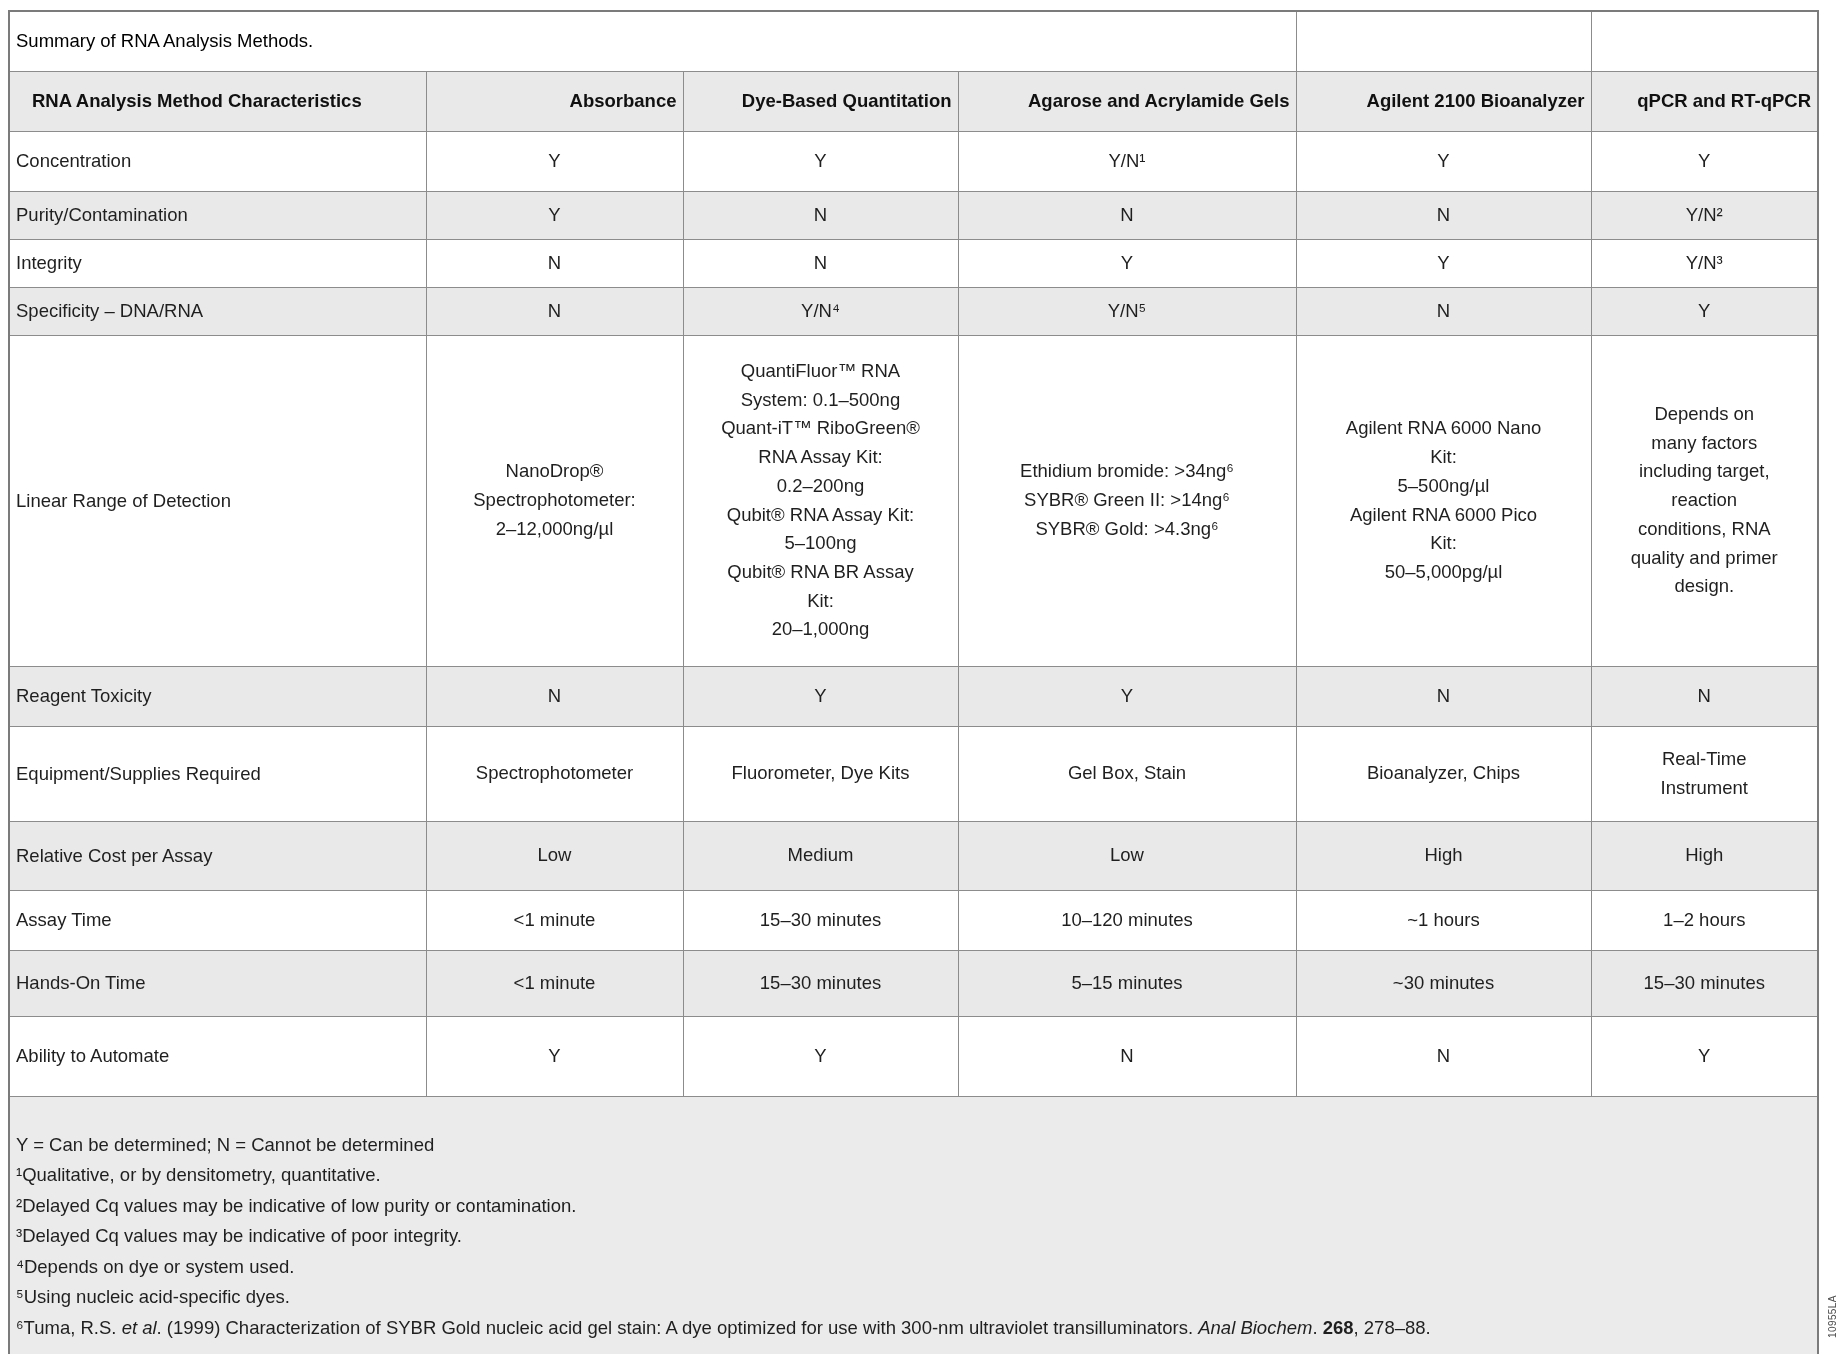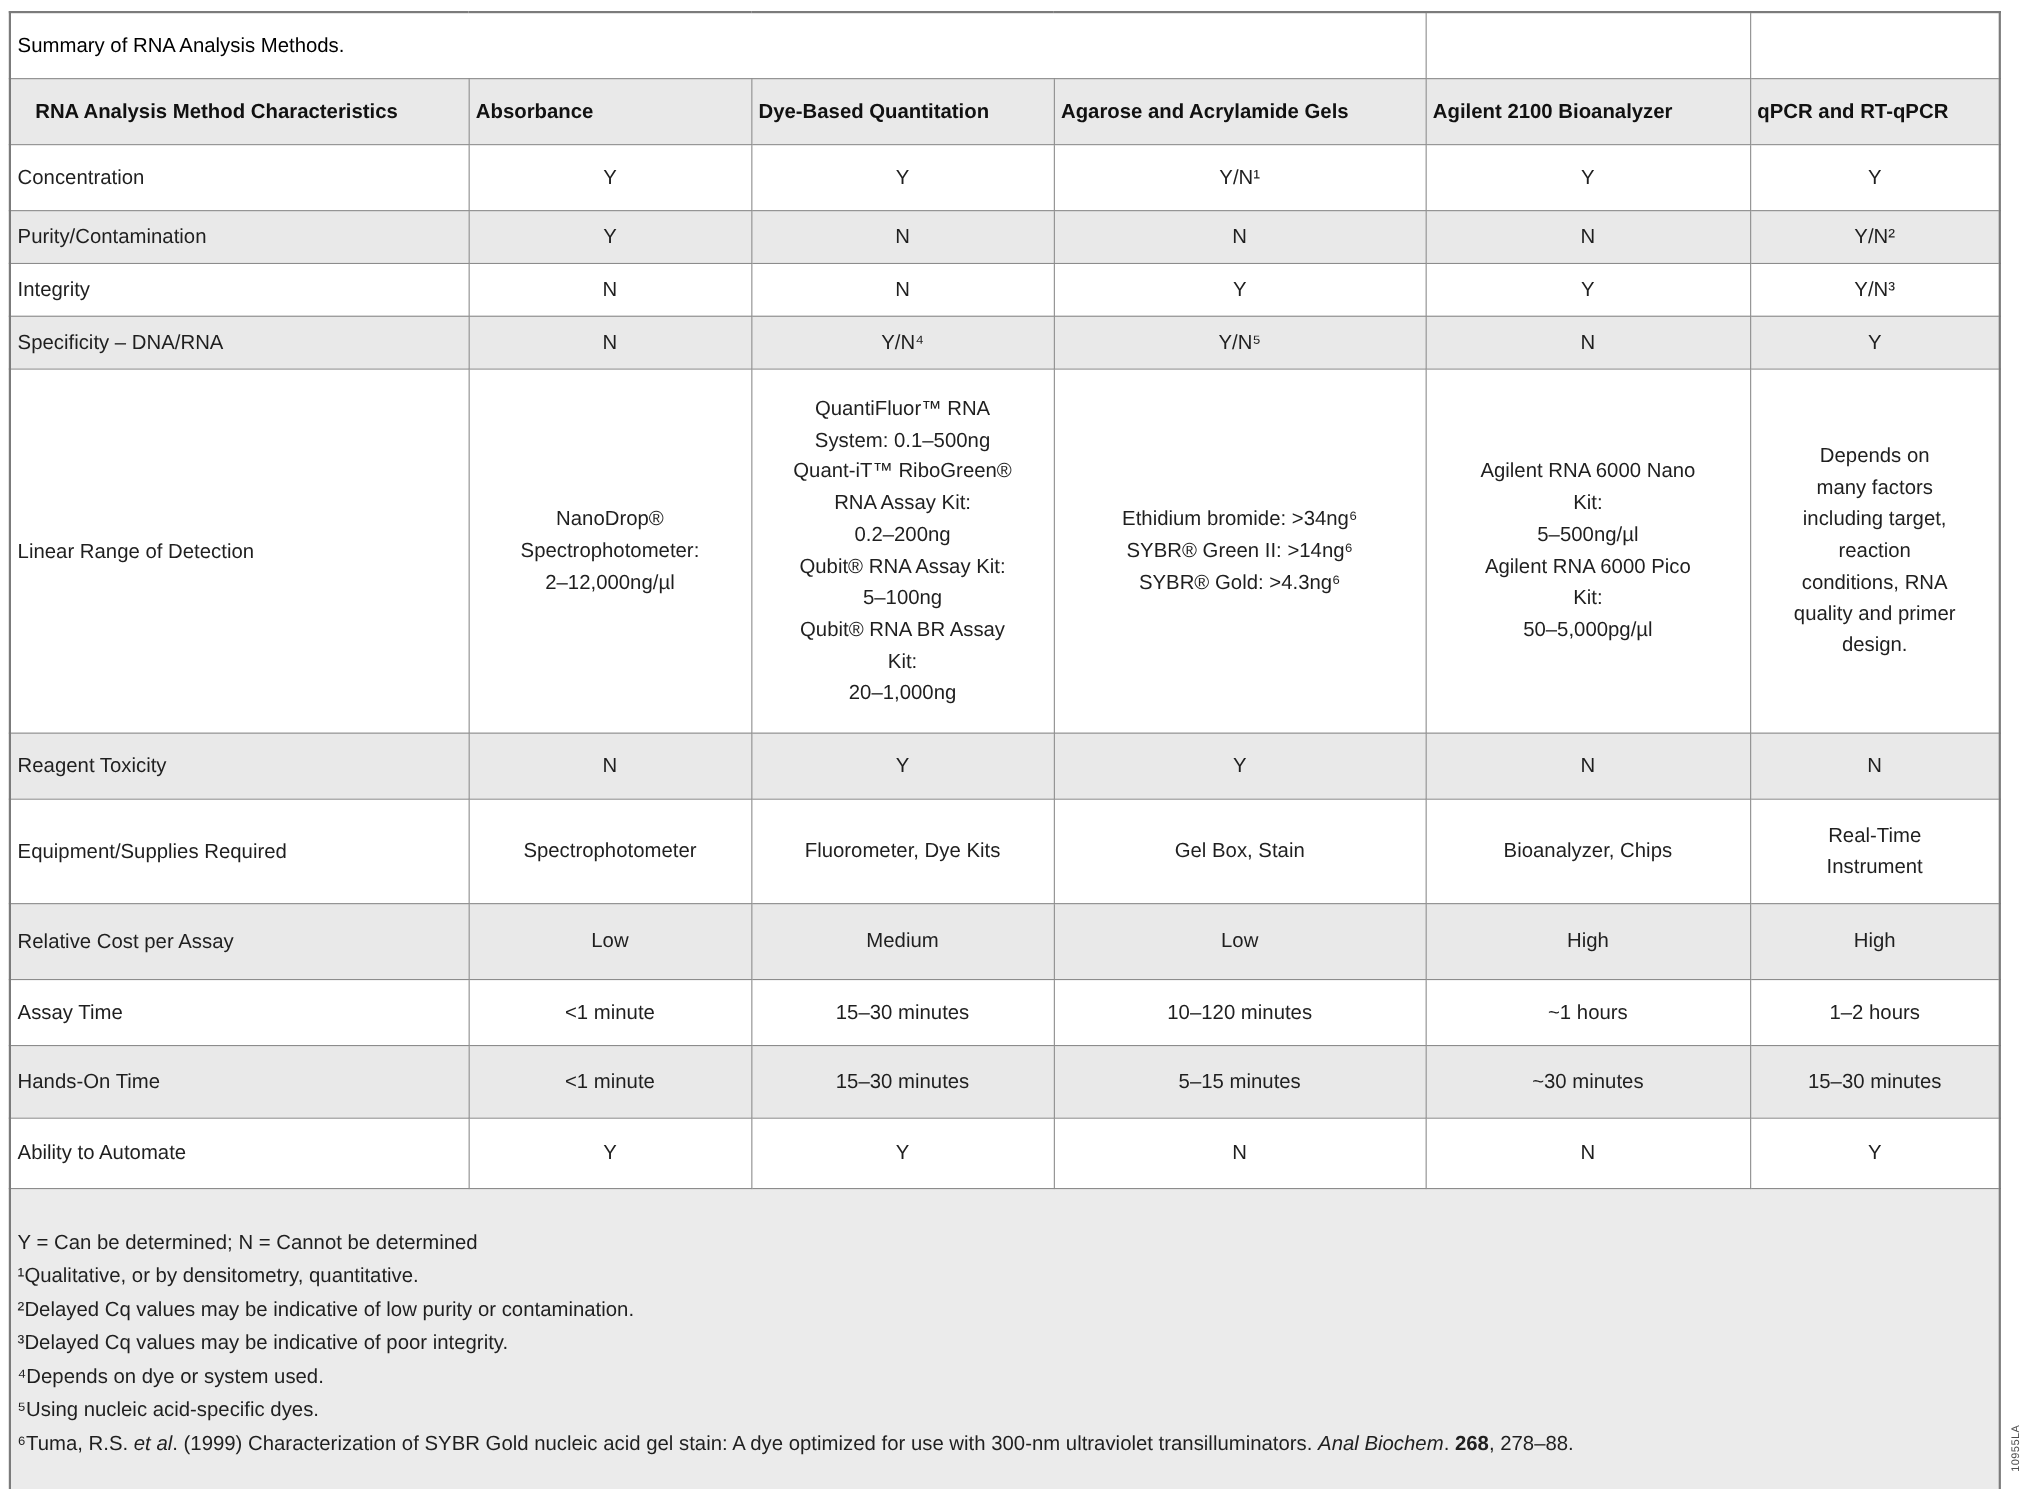--- a/index.html
+++ b/index.html
@@ -6,28 +6,28 @@
   .page{position:relative;width:1846px;height:1354px;background:#ffffff;overflow:hidden;
         font-family:"Liberation Sans","DejaVu Sans",sans-serif;color:#1f1f1f;}
   table.main{position:absolute;left:8px;top:10px;width:1809px;border-collapse:collapse;
              table-layout:fixed;border:2px solid #7b7b7b;}
   table.main td,table.main th{border:1px solid #8c8c8c;vertical-align:middle;
              font-size:18.5px;padding:2px 6px;}
   tr.title-row td{background:#ffffff;border-top:none;}
   td.titlecell{font-size:23.5px;text-align:left;padding-left:22px;color:#000000;border-right:none;}
   td.tshim{border-left:1px dotted #c6c6c6;border-right:none;}
   td.tshim-last{border-left:1px dotted #c6c6c6;}
-  tr.head th{font-weight:bold;font-size:18.5px;text-align:left;background:#e9e9e9;color:#111;}
+  tr.head th{font-weight:bold;font-size:18.5px;text-align:right;background:#e9e9e9;color:#111;}
   tr.head th.first{text-align:left;padding-left:22px;}
   td.label{text-align:left;padding-left:22px;background:inherit;margin-left:32px;}
   td.cell{text-align:center;white-space:pre-line;line-height:1.55;}
   tr.shade td{background:#e9e9e9;}
   tr.plain td{background:#ffffff;}
   .rh60{height:60px}.rh63{height:48px}.rh331{height:331px}.rh95{height:95px}
-  .rh57{height:69px}.rh66{height:66px}.rh64{height:64px}.rh233{height:281px}
+  .rh57{height:69px}.rh66{height:66px}.rh64{height:80px}.rh233{height:281px}
   td.footcell{background:#ebebeb;vertical-align:top;text-align:left;
               padding:13px 20px 0 22px;font-size:19px;}
   .fnline{line-height:30.5px;white-space:normal;}
   .it{font-style:italic;} .bd{font-weight:bold;}
   .fignum{position:absolute;left:1827px;top:1338px;transform:rotate(-90deg);
           transform-origin:0 0;font-size:10px;color:#4d4d4d;letter-spacing:.4px;
           white-space:nowrap;}
 </style>
 </head>
 <body>

